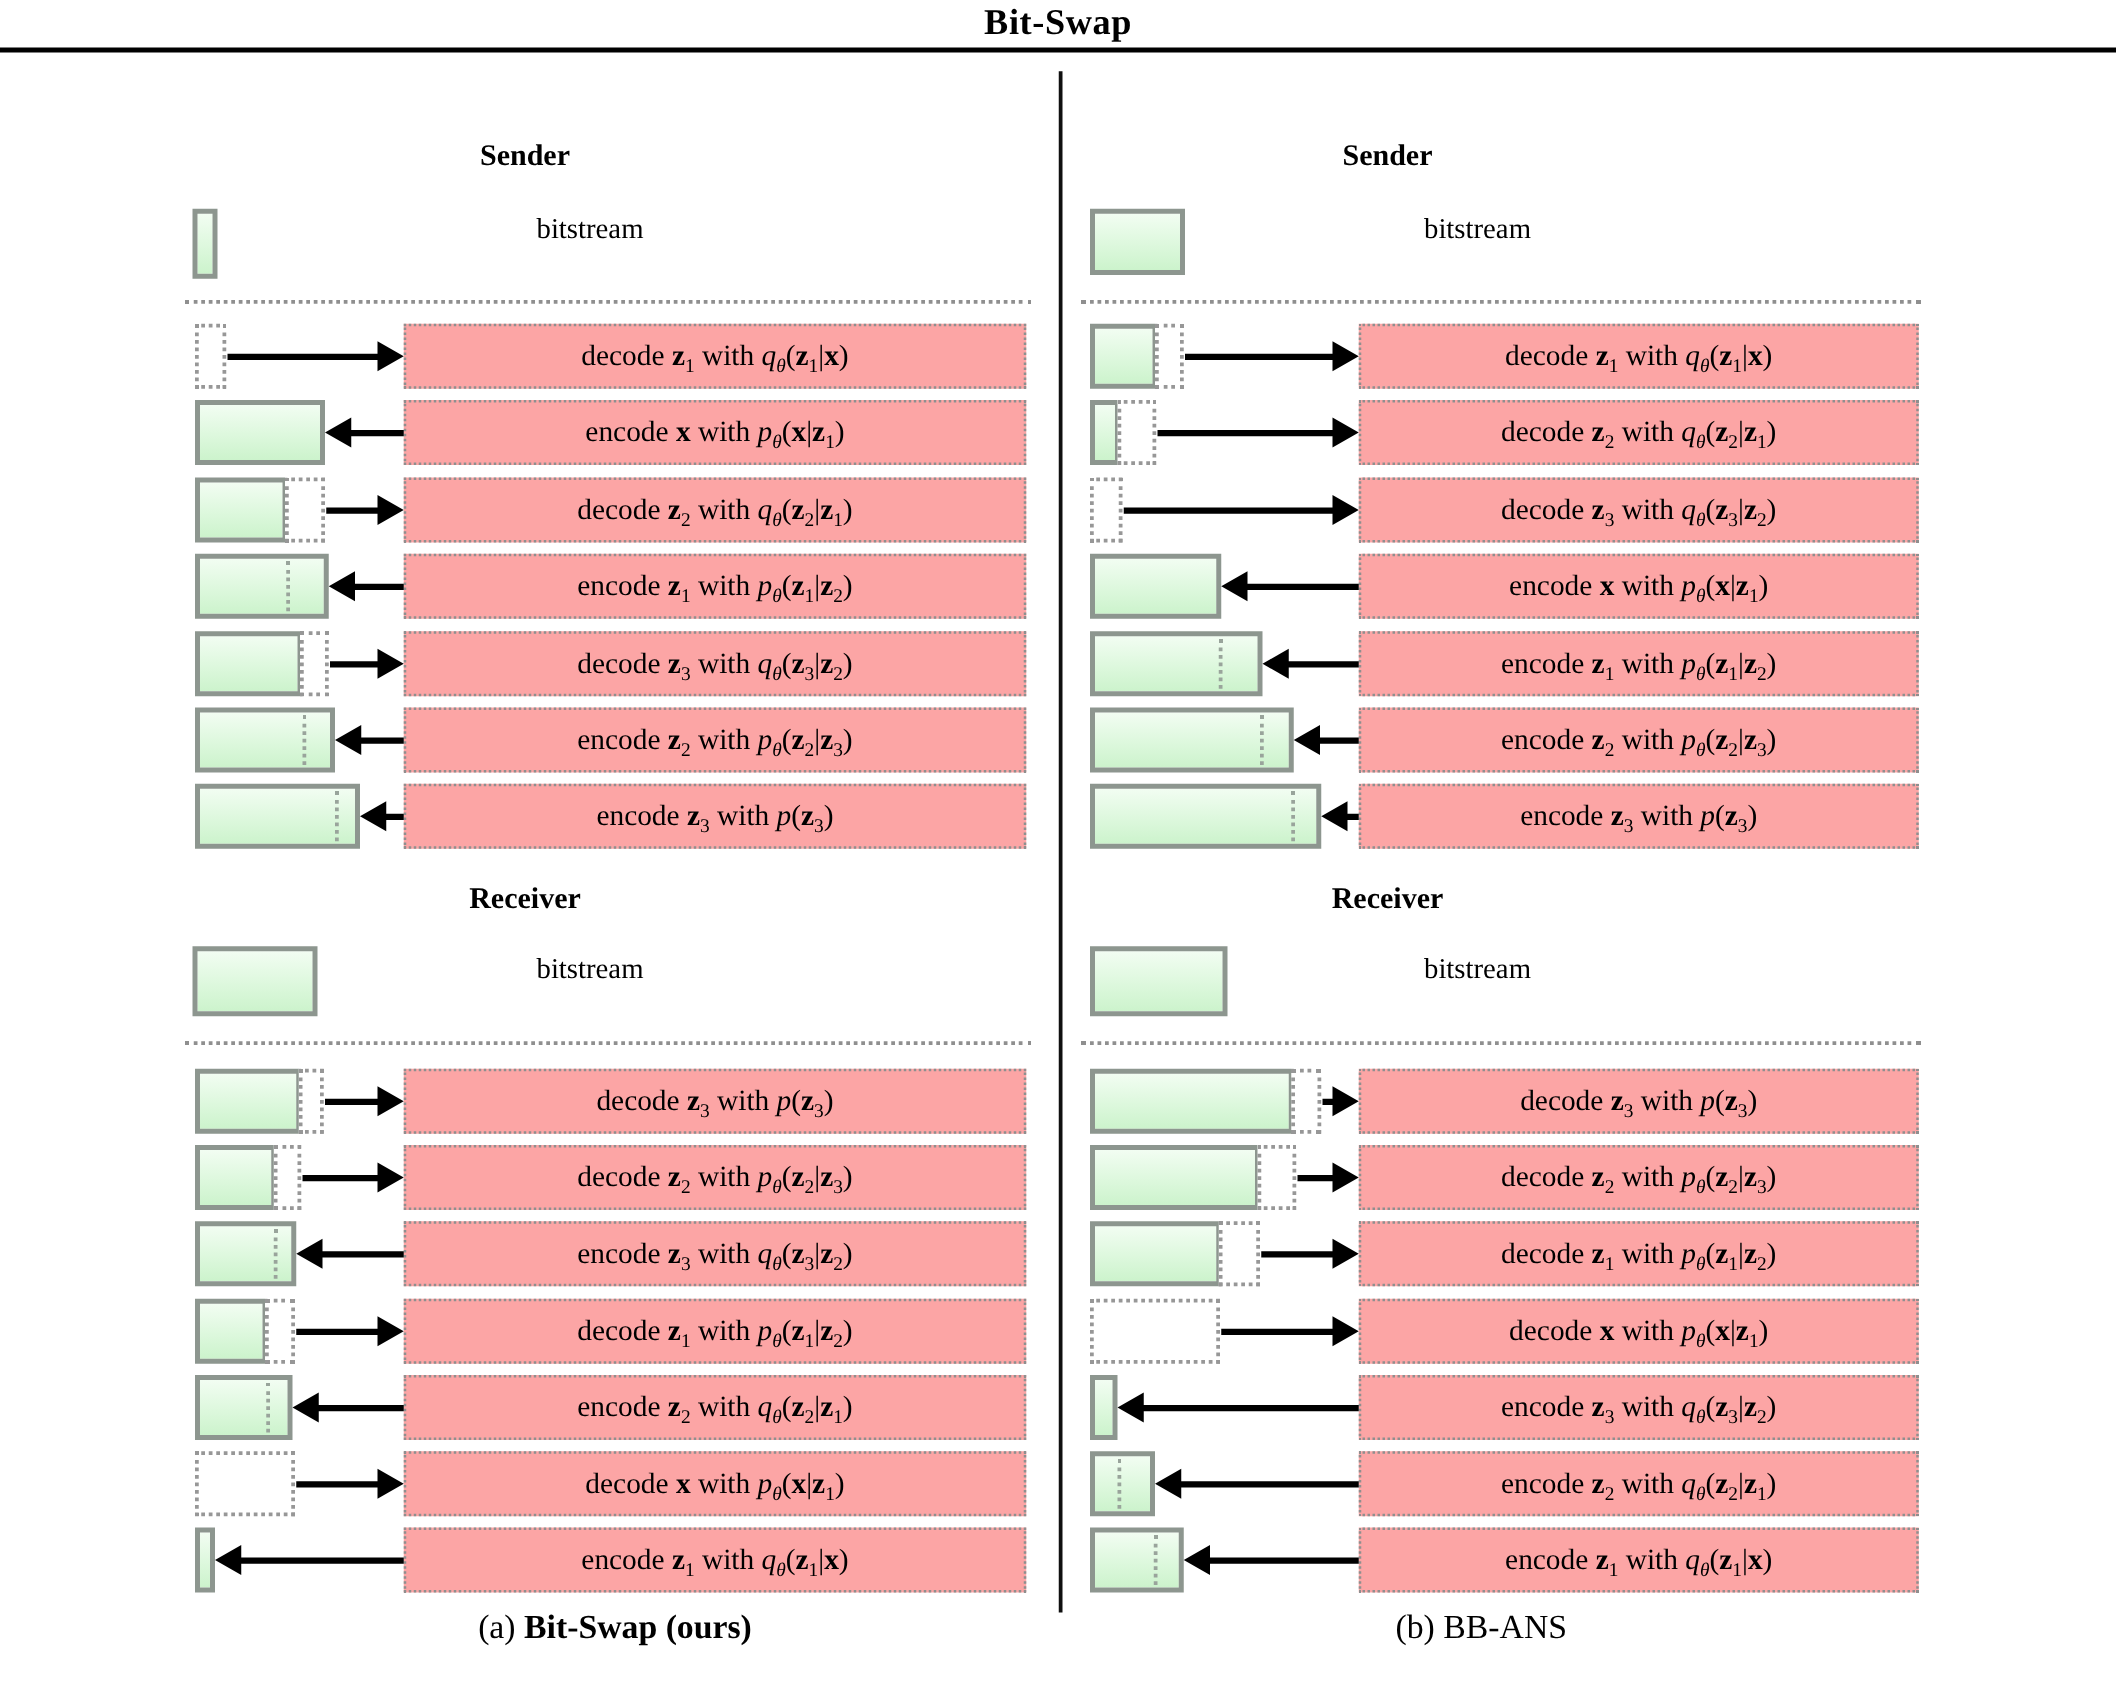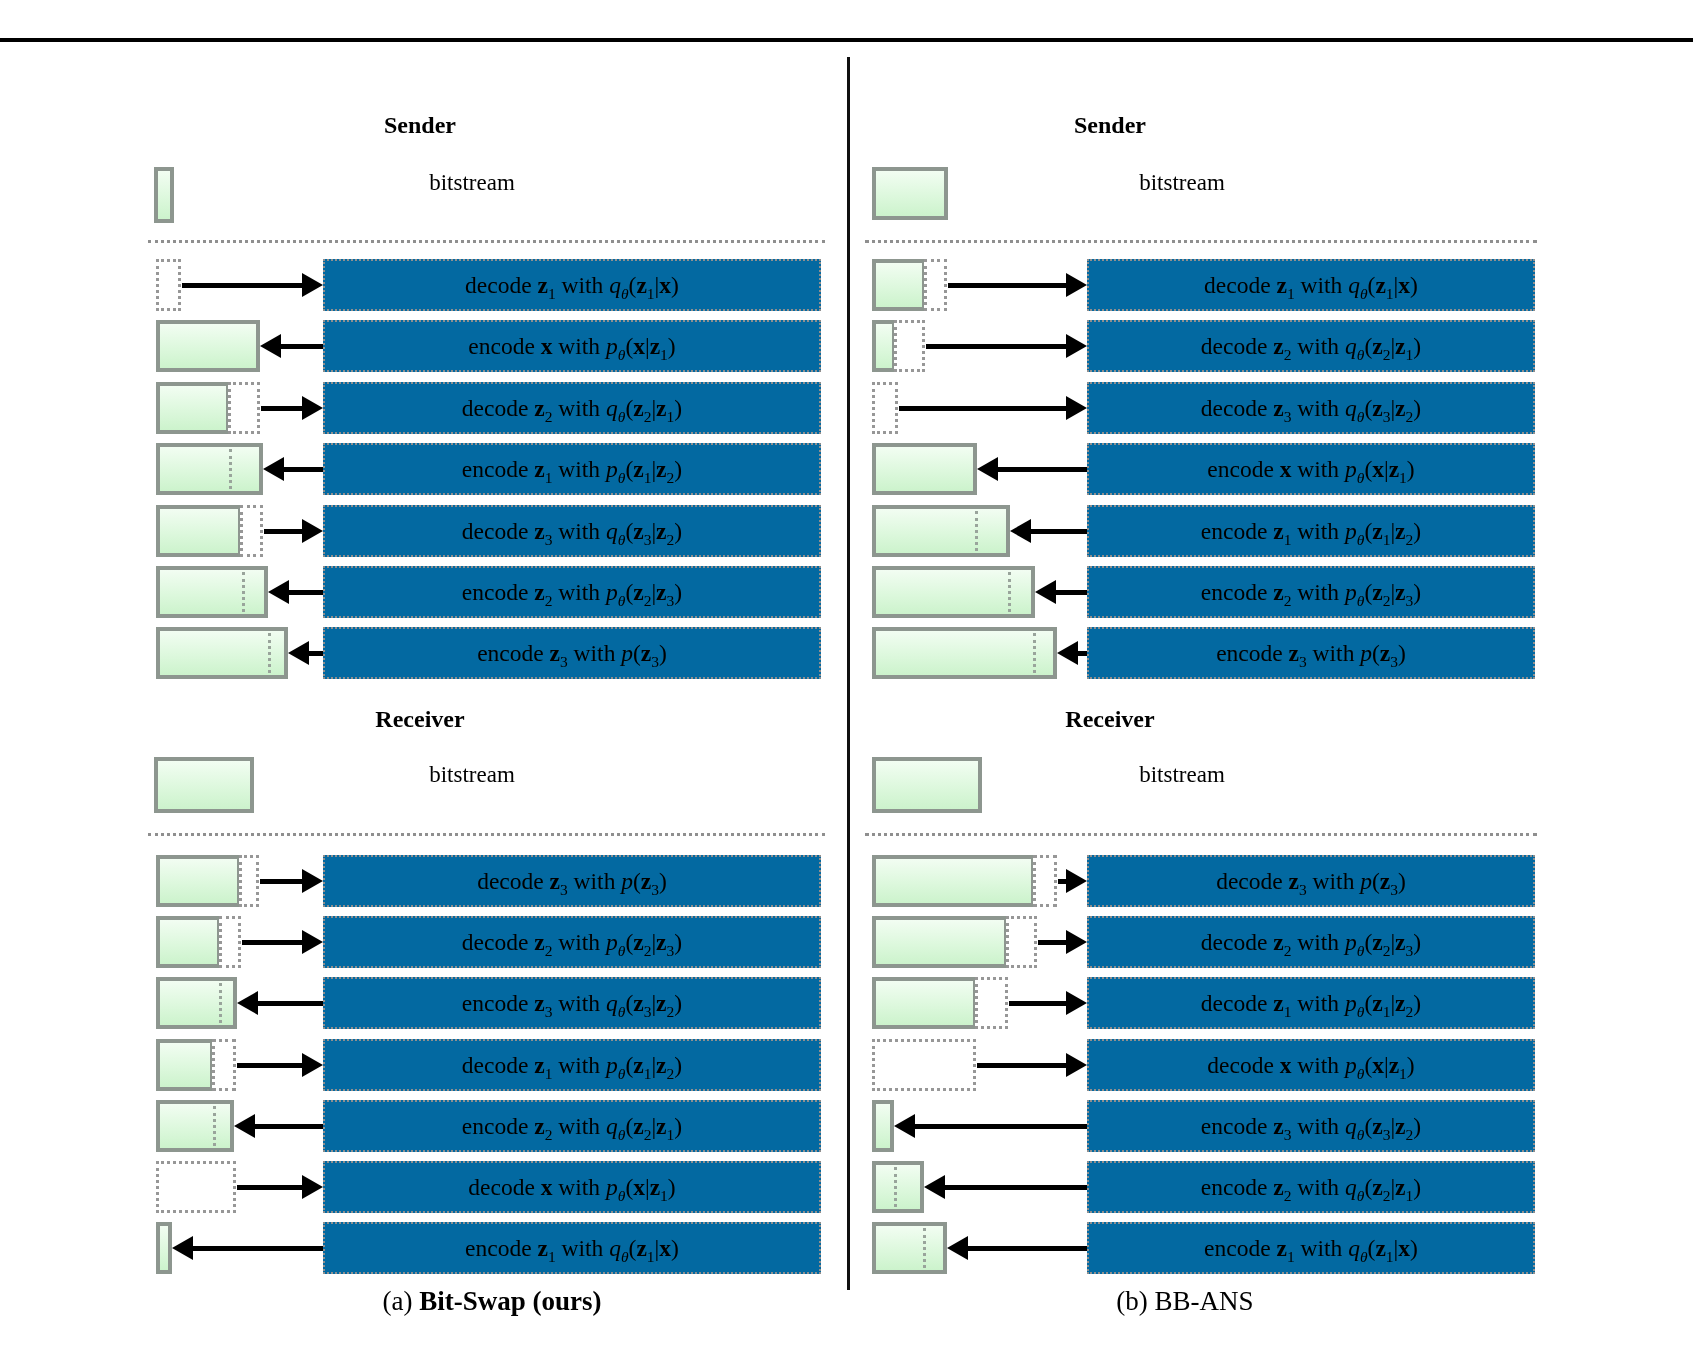--- a/index.html
+++ b/index.html
@@ -5,40 +5,41 @@
   html,body{margin:0;padding:0;background:#ffffff;}
   #fig{position:relative;width:1693px;height:1346px;background:#fff;overflow:hidden;
        font-family:"Liberation Serif","DejaVu Serif",serif;color:#000;}
   .title{position:absolute;left:0;top:2px;width:1693px;text-align:center;
          font-size:29px;font-weight:bold;letter-spacing:0.5px;}
   .toprule{position:absolute;left:0;top:38px;width:1693px;height:4px;background:#000;}
   .vdiv{position:absolute;left:847px;top:57px;width:2.5px;height:1233px;background:#101010;}
   .heading{position:absolute;transform:translateX(-50%);font-size:24px;font-weight:bold;white-space:nowrap;}
   .plainlabel{position:absolute;transform:translateX(-50%);font-size:23px;white-space:nowrap;}
   .sep{position:absolute;height:0;border-top:3.5px dotted #8f8f8f;}
-  .opbox{position:absolute;box-sizing:border-box;height:52px;border:2.5px dotted #8f8f8f;background:#0369a1;
+  .opbox{position:absolute;box-sizing:border-box;height:52px;border:2.5px dotted #8f8f8f;background:#fca5a5;
          display:flex;align-items:center;justify-content:center;font-size:23.5px;white-space:nowrap;}
   .bar{position:absolute;box-sizing:border-box;height:52px;}
   .bar.green{border:4px solid #8d968f;background:linear-gradient(180deg,#f2fdf2 0%,#ddf8dd 55%,#ccf3cc 100%);}
   .bar.dotted{border:3px dotted #979797;background:#fff;}
   .divline{position:absolute;top:2px;bottom:2px;width:0;border-left:3px dotted #99a49b;}
   .arrow-line{position:absolute;height:4.5px;background:#000;}
   .arrow-head{position:absolute;width:0;height:0;border-top:12px solid transparent;border-bottom:12px solid transparent;}
   .arrow-head.right{border-left:21px solid #000;}
   .arrow-head.left{border-right:21px solid #000;}
   .caption{position:absolute;transform:translateX(-50%);font-size:27px;white-space:nowrap;top:1286px;}
   .caption .bold{font-weight:bold;}
   sub{font-size:0.66em;line-height:0;}
   .bv{font-weight:bold;}
   i{font-style:italic;}
 </style>
 </head>
 <body>
 
 <div id="fig">
+  <div class="title">Bit-Swap</div>
   <div class="toprule"></div>
   <div class="vdiv"></div>
   <div id="panels">
       <div class="heading" style="left: 420px; top: 112px;">Sender</div>
       <div class="bar green" style="left: 154px; top: 167px; width: 20px; height: 56px;"></div>
       <div class="plainlabel" style="left: 472px; top: 170px;">bitstream</div>
       <div class="sep" style="left: 148px; top: 240px; width: 677px;"></div>
       <div class="opbox" style="left: 323px; top: 259px; width: 498px;">
         <span>decode <span class="bv">z</span><sub>1</sub> with <i>q</i><sub><i>θ</i></sub>(<span class="bv">z</span><sub>1</sub>|<span class="bv">x</span>)</span>
       </div>

